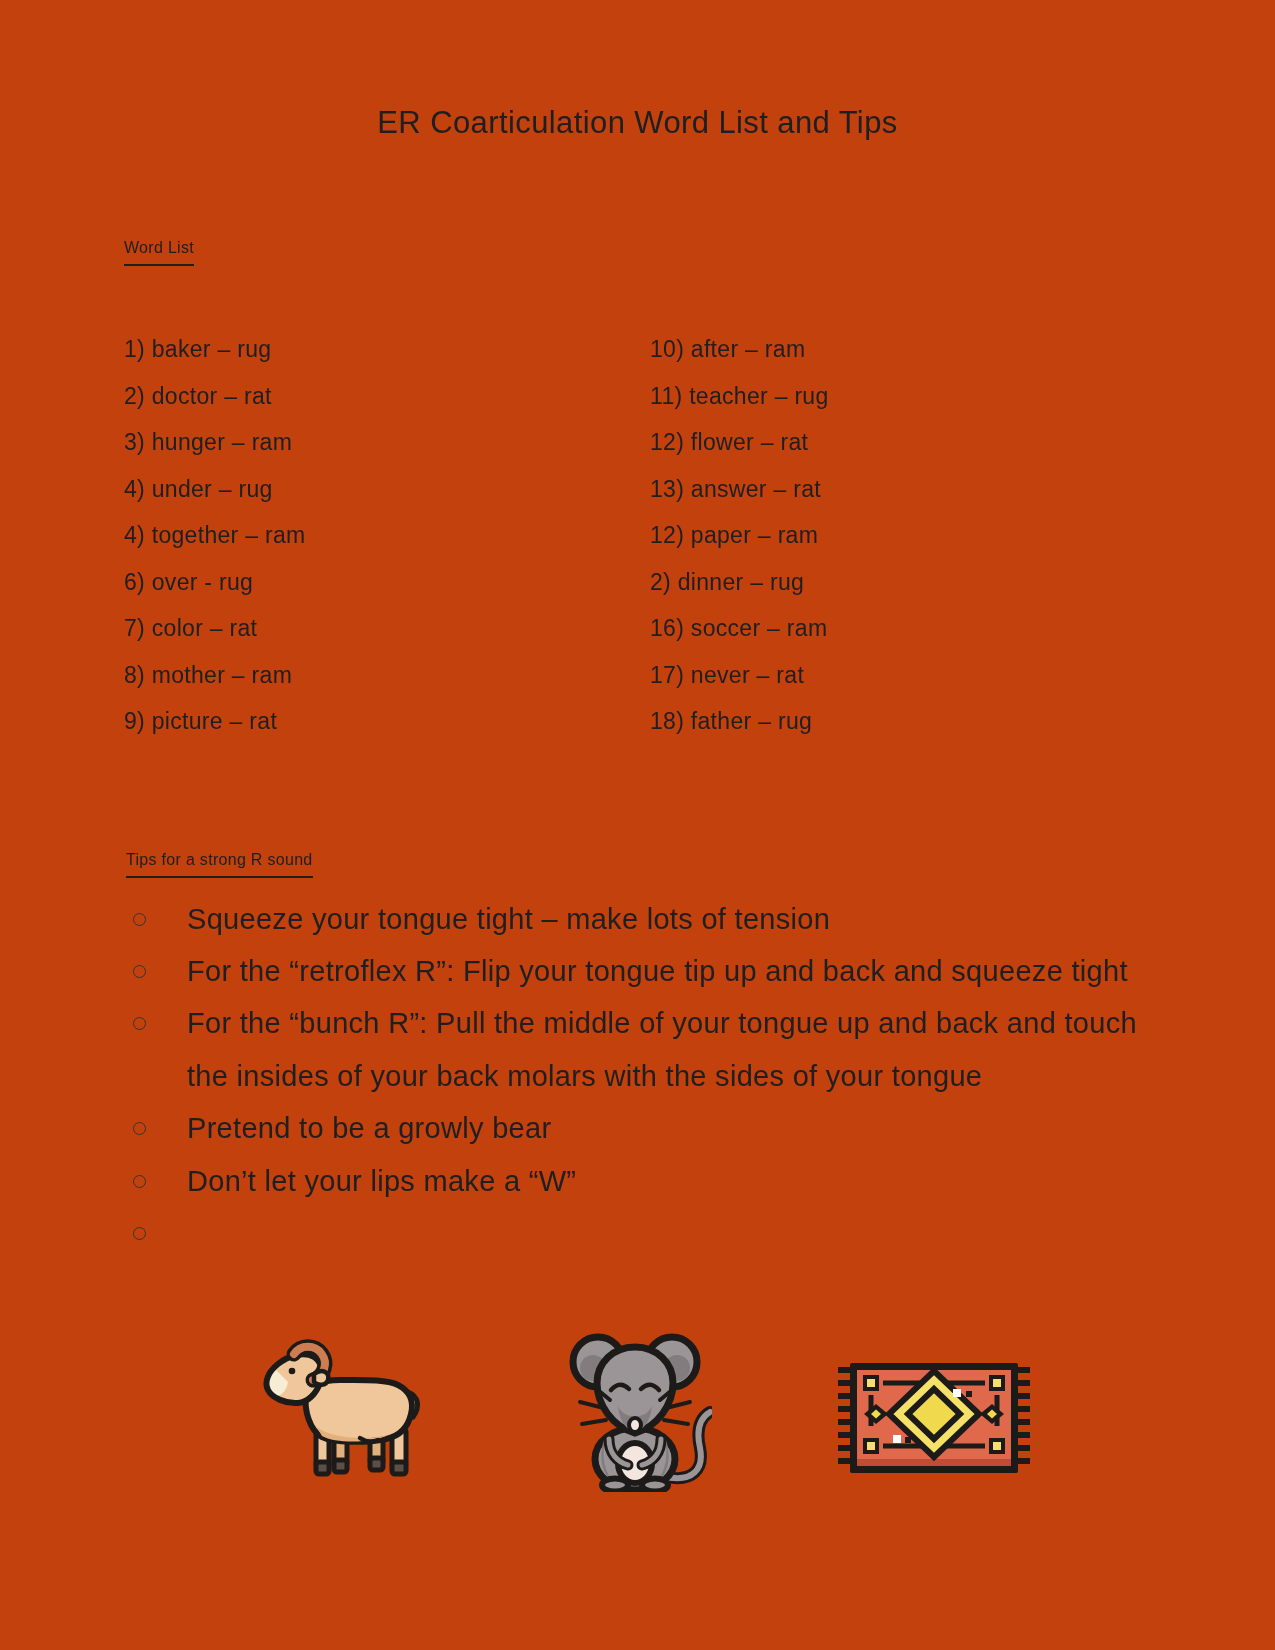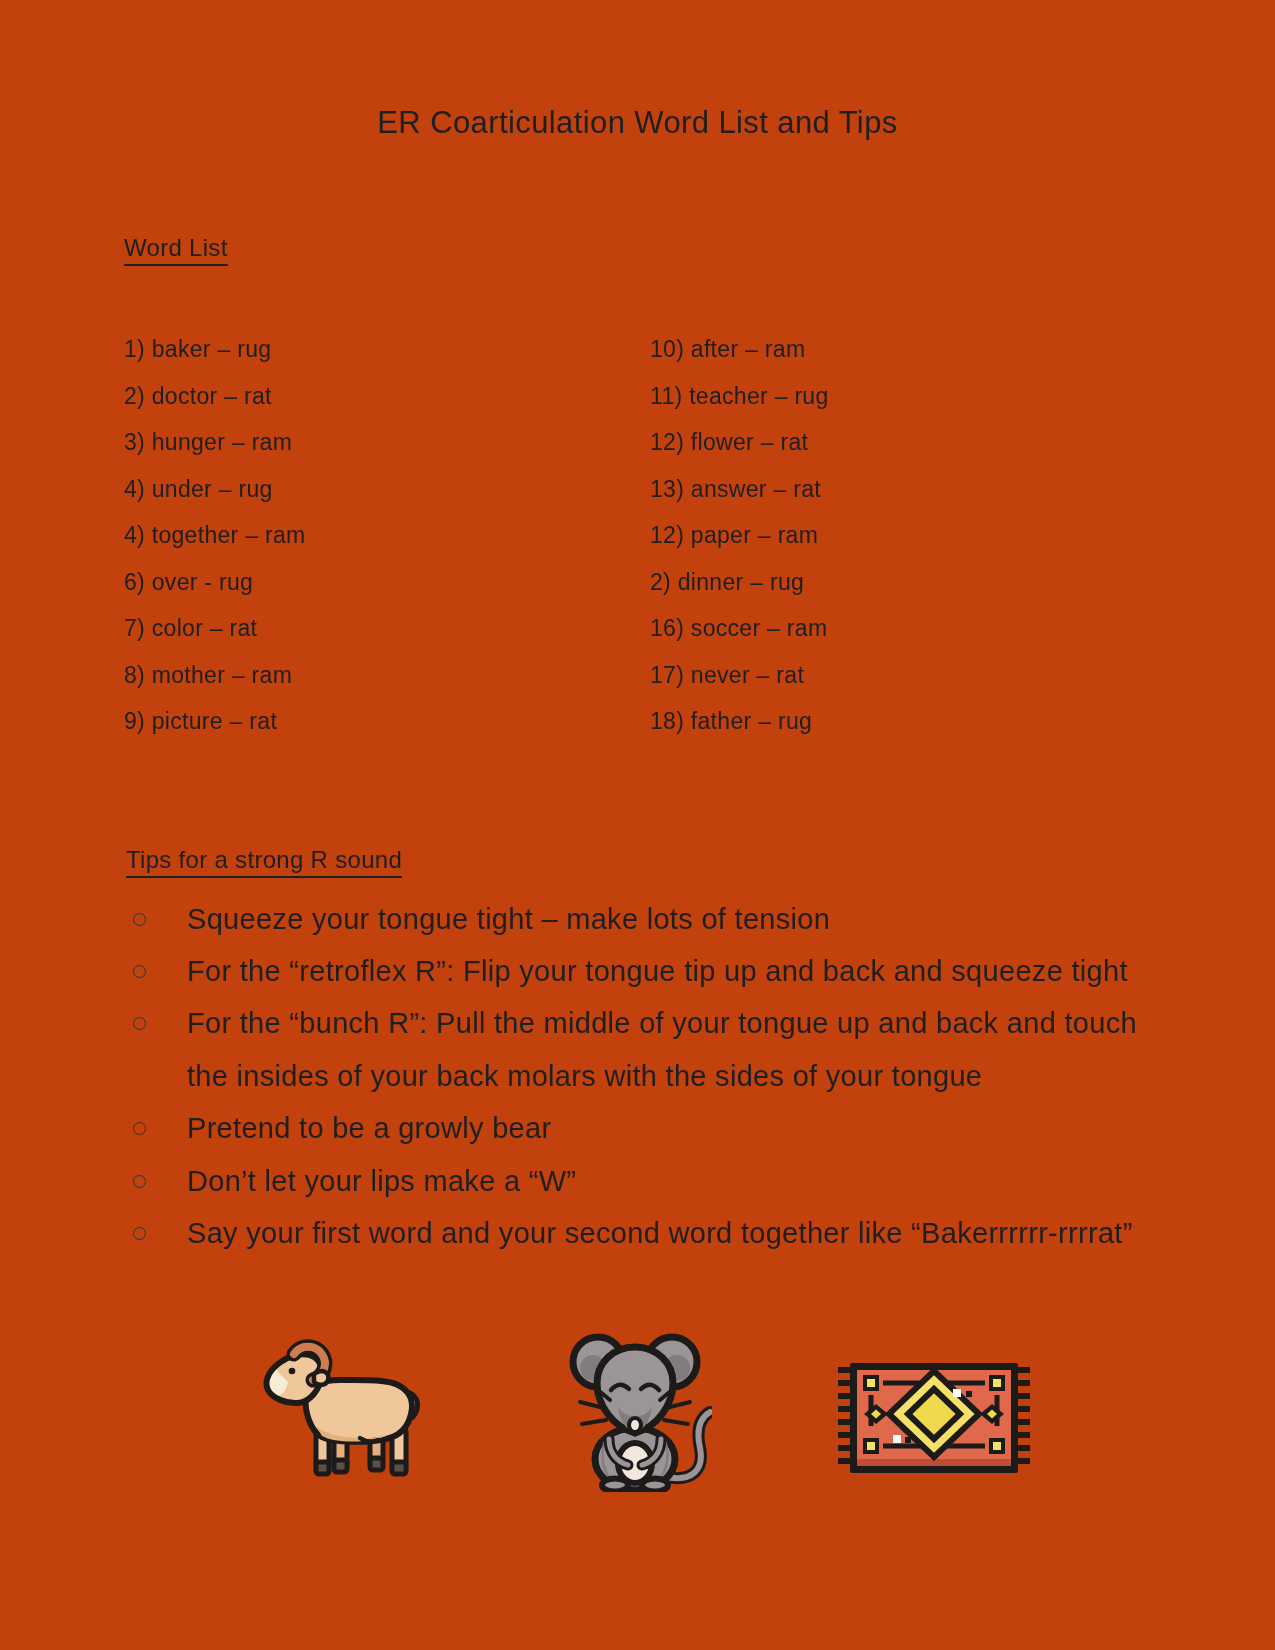--- a/index.html
+++ b/index.html
@@ -7,21 +7,21 @@
     position:relative;width:1275px;height:1650px;background:#c2410c;overflow:hidden;
     font-family:"Liberation Sans","DejaVu Sans",sans-serif;
     color:var(--text,#1f1f21);
     -webkit-font-smoothing:antialiased;
   }
   .title{
     position:absolute;top:82px;left:0;width:1275px;text-align:center;
     font-size:31px;line-height:40px;font-weight:400;letter-spacing:.4px;
   }
   .section-heading{
-    position:absolute;font-size:24px;line-height:28px;letter-spacing:.3px;
+    position:absolute;font-size:16px;line-height:28px;letter-spacing:.3px;
   }
   .section-heading .u{
     display:inline-block;border-bottom:2px solid var(--text,#1f1f21);padding-bottom:2px;
   }
   .wl-col{position:absolute;top:326px;}
   .wl-col.left{left:124px;}
   .wl-col.right{left:650px;}
   .wl-item{
     height:46.5px;line-height:46.5px;font-size:23px;letter-spacing:.3px;white-space:nowrap;
   }
@@ -102,21 +102,20 @@
     <div class="tip-row">
       <span class="bullet"></span>
       <span class="tip-text">Pretend to be a growly bear</span>
     </div>
     <div class="tip-row">
       <span class="bullet"></span>
       <span class="tip-text">Don’t let your lips make a “W”</span>
     </div>
     <div class="tip-row">
       <span class="bullet"></span>
-      <span class="tip-text">Say your first word and your second word together like “Bakerrrrrr-rrrrat”</span>
     </div>
   </div>
 
   <div class="art">
 
     <svg class="svg-ram" width="172" height="150" viewBox="0 0 172 150">
       <g>
 
         <rect x="76" y="98" width="13" height="38" rx="4" fill="var(--ram-shade,#E3B07C)" stroke="var(--ink,#1d1b19)" stroke-width="5"></rect>
         <rect x="112" y="98" width="13" height="36" rx="4" fill="var(--ram-shade,#E3B07C)" stroke="var(--ink,#1d1b19)" stroke-width="5"></rect>

